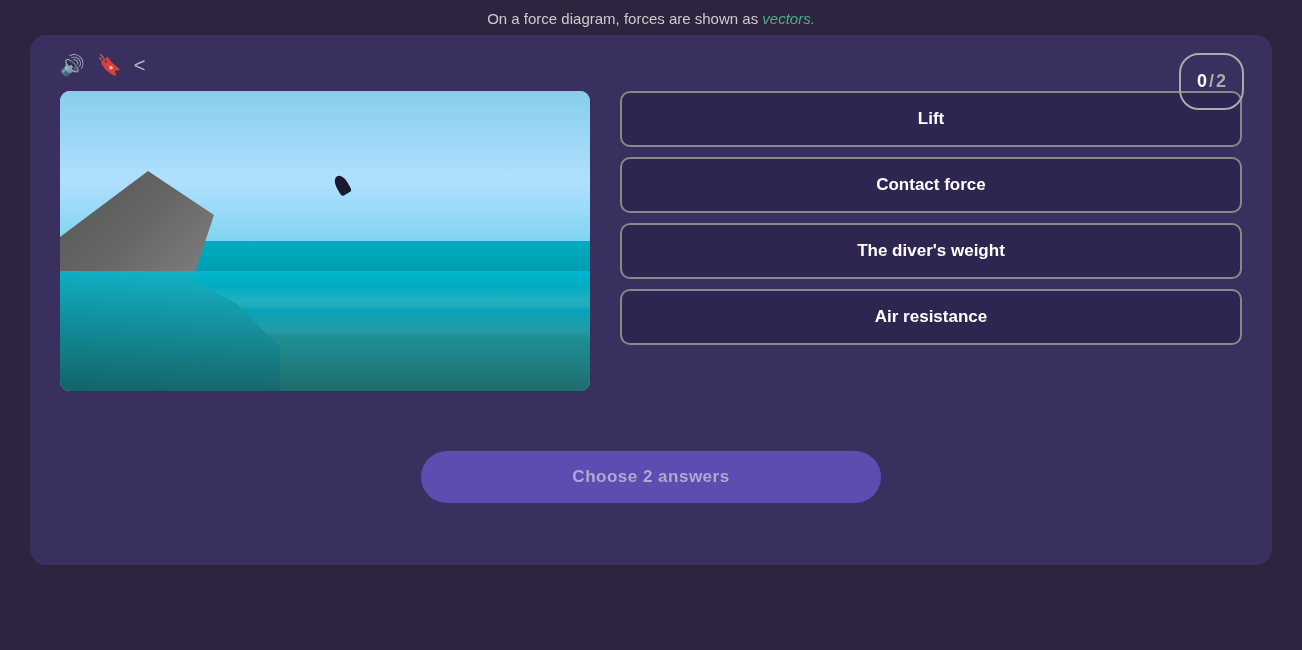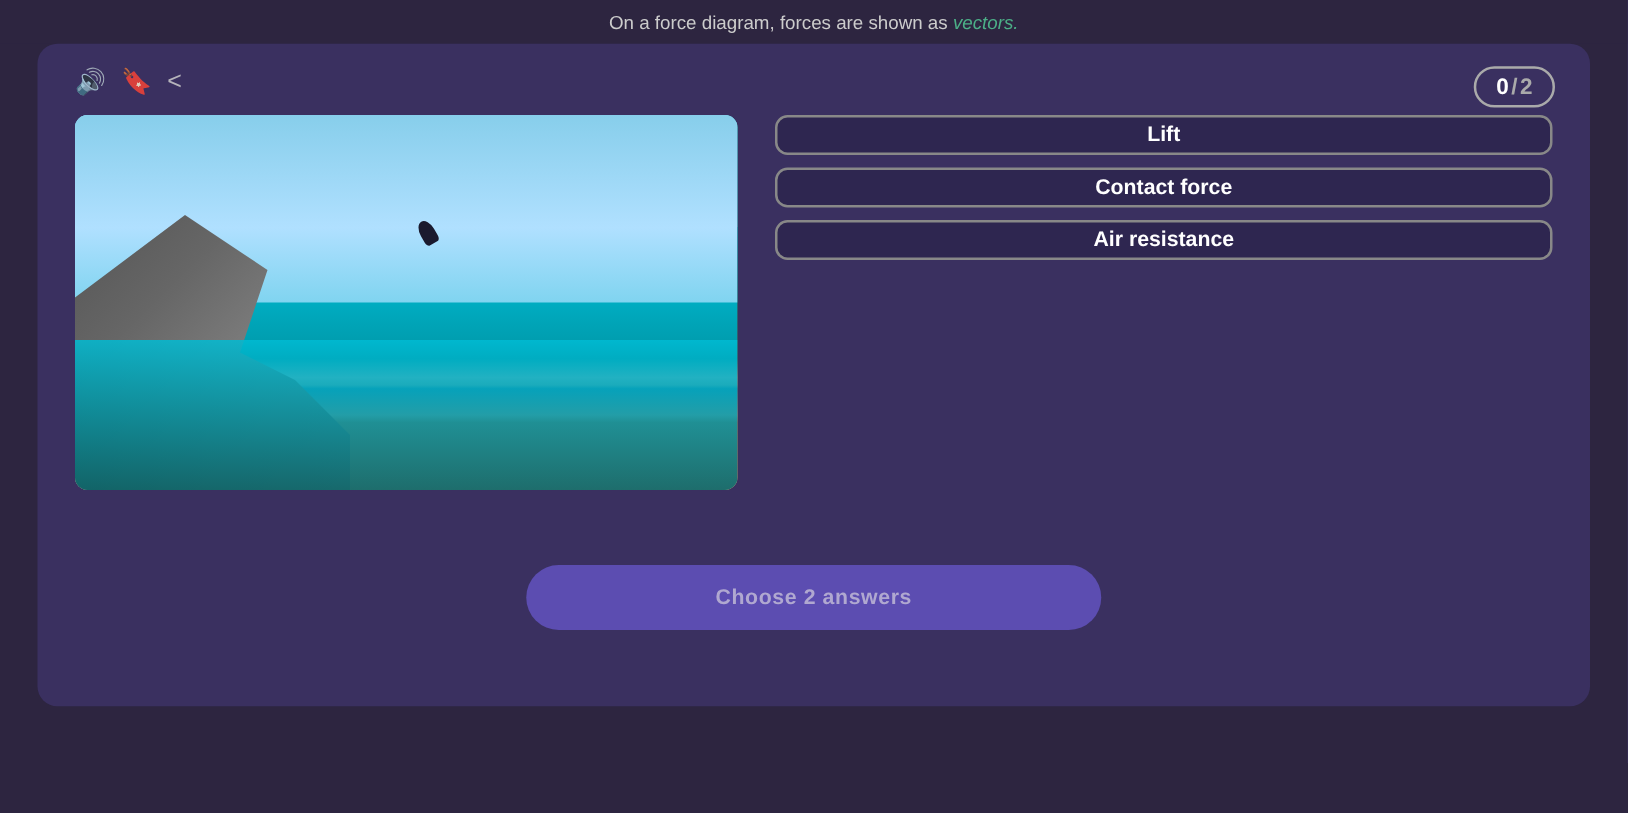--- a/index.html
+++ b/index.html
@@ -48,21 +48,21 @@
       cursor: pointer;
       opacity: 0.85;
     }
 
     .score-badge {
       position: absolute;
       top: 18px;
       right: 28px;
       border: 2px solid #aaa;
       border-radius: 20px;
-      padding: 4px 16px;
+      padding: 16px 16px;
       color: #fff;
       font-size: 18px;
       font-weight: bold;
       background: transparent;
     }
 
     .score-badge .score-current {
       color: #fff;
       font-weight: bold;
     }
@@ -152,21 +152,21 @@
       flex: 1;
       display: flex;
       flex-direction: column;
       gap: 10px;
     }
 
     .answer-btn {
       background: #2e2650;
       border: 2px solid #888;
       border-radius: 10px;
-      padding: 4px 20px;
+      padding: 16px 20px;
       color: #fff;
       font-size: 17px;
       font-weight: bold;
       cursor: pointer;
       text-align: center;
       transition: background 0.15s;
       width: 100%;
     }
 
     .submit-bar {
@@ -217,20 +217,21 @@
         <div class="sky"></div>
         <div class="cliff-left"></div>
         <div class="water"></div>
         <div class="diver-silhouette"></div>
       </div>
     </div>
 
     <div class="answers-panel">
       <button class="answer-btn">Lift</button>
       <button class="answer-btn">Contact force</button>
+      <button class="answer-btn">The diver's weight</button>
       <button class="answer-btn">Air resistance</button>
     </div>
 
   </div>
 
   <div class="submit-bar">
     <button class="submit-btn">Choose 2 answers</button>
   </div>
 
 </div>

